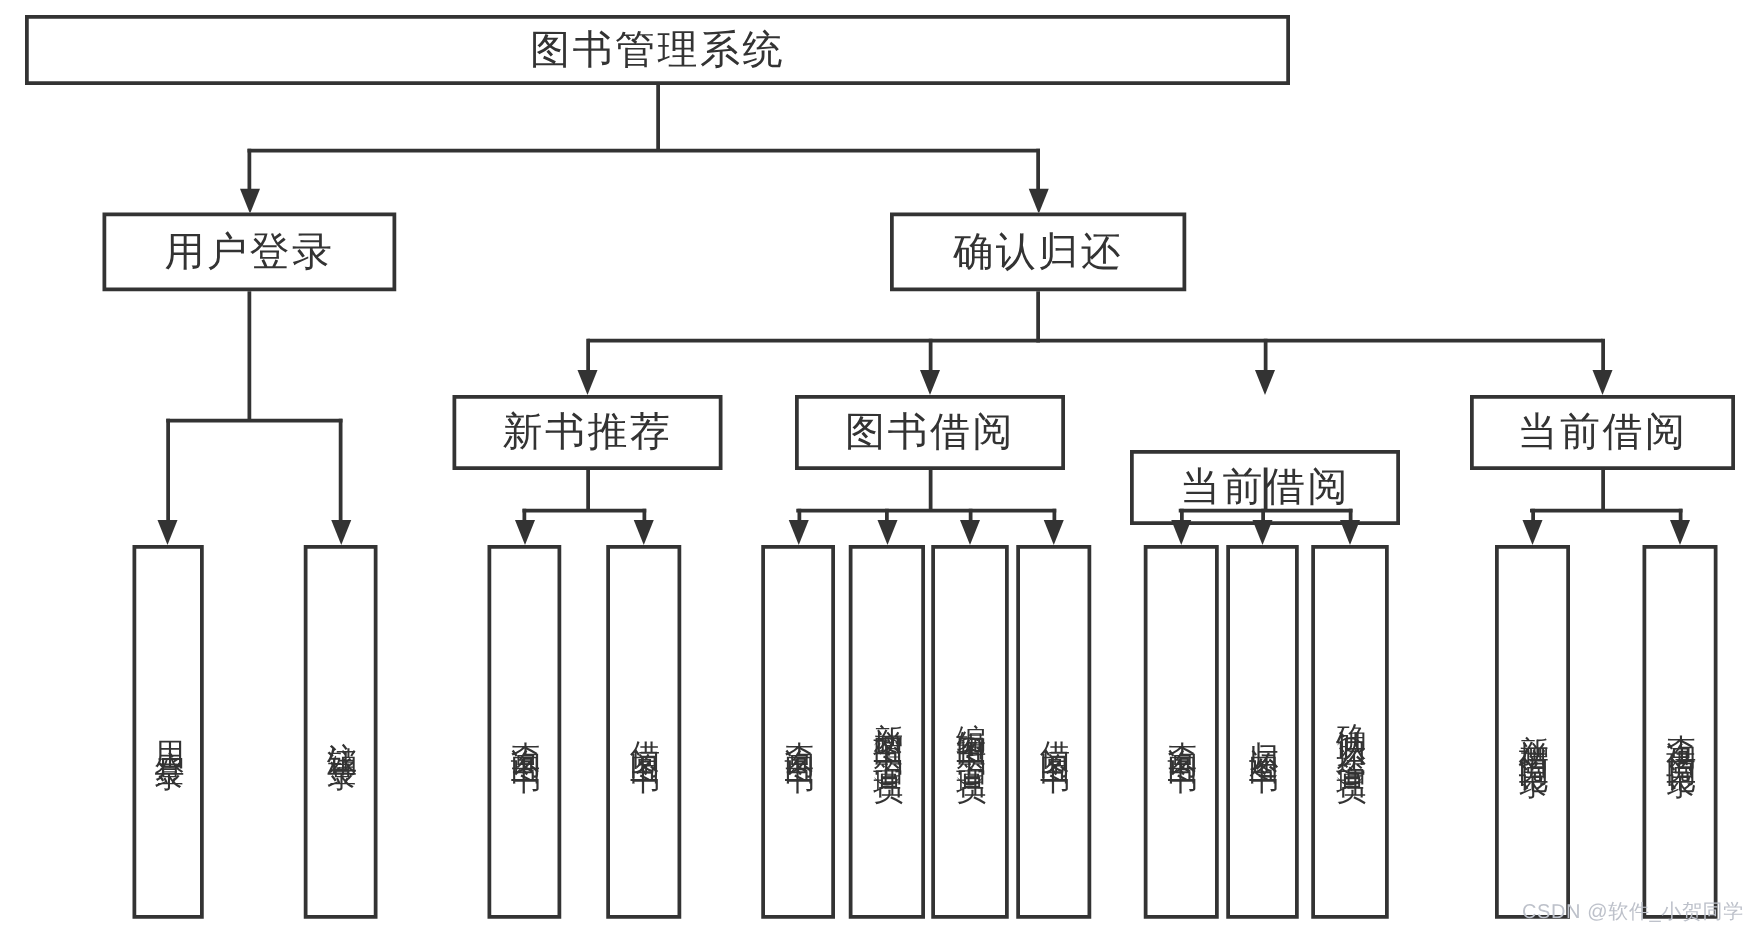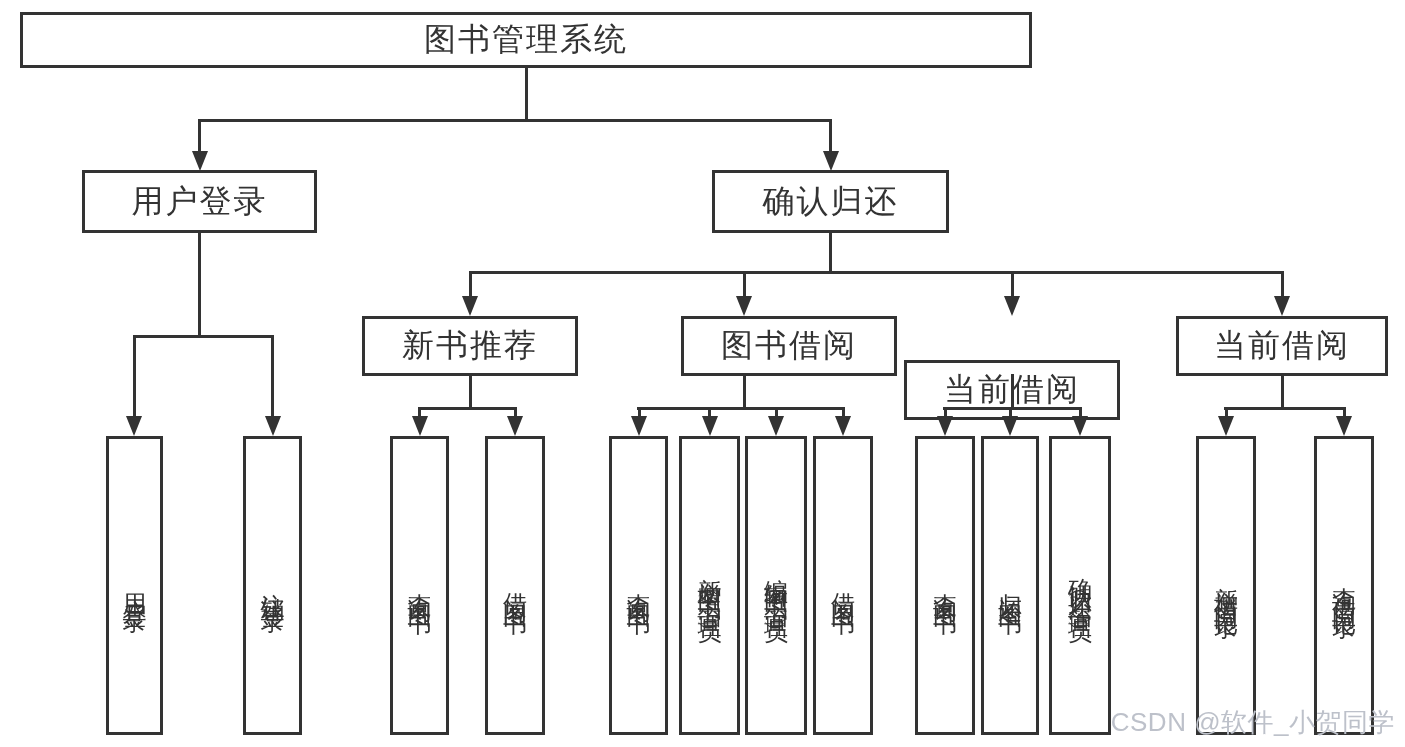--- a/index.html
+++ b/index.html
@@ -39,21 +39,21 @@
   .ah{
     position:absolute;width:0;height:0;
     border-left:8px solid transparent;
     border-right:8px solid transparent;
     border-top:20px solid var(--line);
   }
   .watermark{
     position:absolute;
     right:10px;
     bottom:7px;
-    font-size:26px;
+    font-size:16px;
     color:var(--wm);
     letter-spacing:.5px;
     z-index:10;
     white-space:nowrap;
   }
 </style>
 </head>
 <body>
 
 <div class="canvas">
@@ -90,21 +90,21 @@
   <div class="line" style="left:743px;top:271px;width:3px;height:27px;"></div>
   <div class="ah" style="left:736px;top:296px;"></div>
   <div class="line" style="left:1011px;top:271px;width:3px;height:27px;"></div>
   <div class="ah" style="left:1004px;top:296px;"></div>
   <div class="line" style="left:1281px;top:271px;width:3px;height:27px;"></div>
   <div class="ah" style="left:1274px;top:296px;"></div>
 
   <div class="box h" style="left:362px;top:316px;width:216px;height:60px;">
     <span>新书推荐</span>
   </div>
-  <div class="box h" style="left:636px;top:316px;width:216px;height:60px;margin-left:45px;">
+  <div class="box h" style="left:636px;top:316px;width:216px;height:60px;">
     <span>图书借阅</span>
   </div>
   <div class="box h" style="left:904px;top:316px;width:216px;height:60px;margin-top:44px;">
     <span>当前借阅</span>
   </div>
   <div class="box h" style="left:1176px;top:316px;width:212px;height:60px;">
     <span>当前借阅</span>
   </div>
 
   <div class="line" style="left:469px;top:374px;width:3px;height:35px;"></div>

